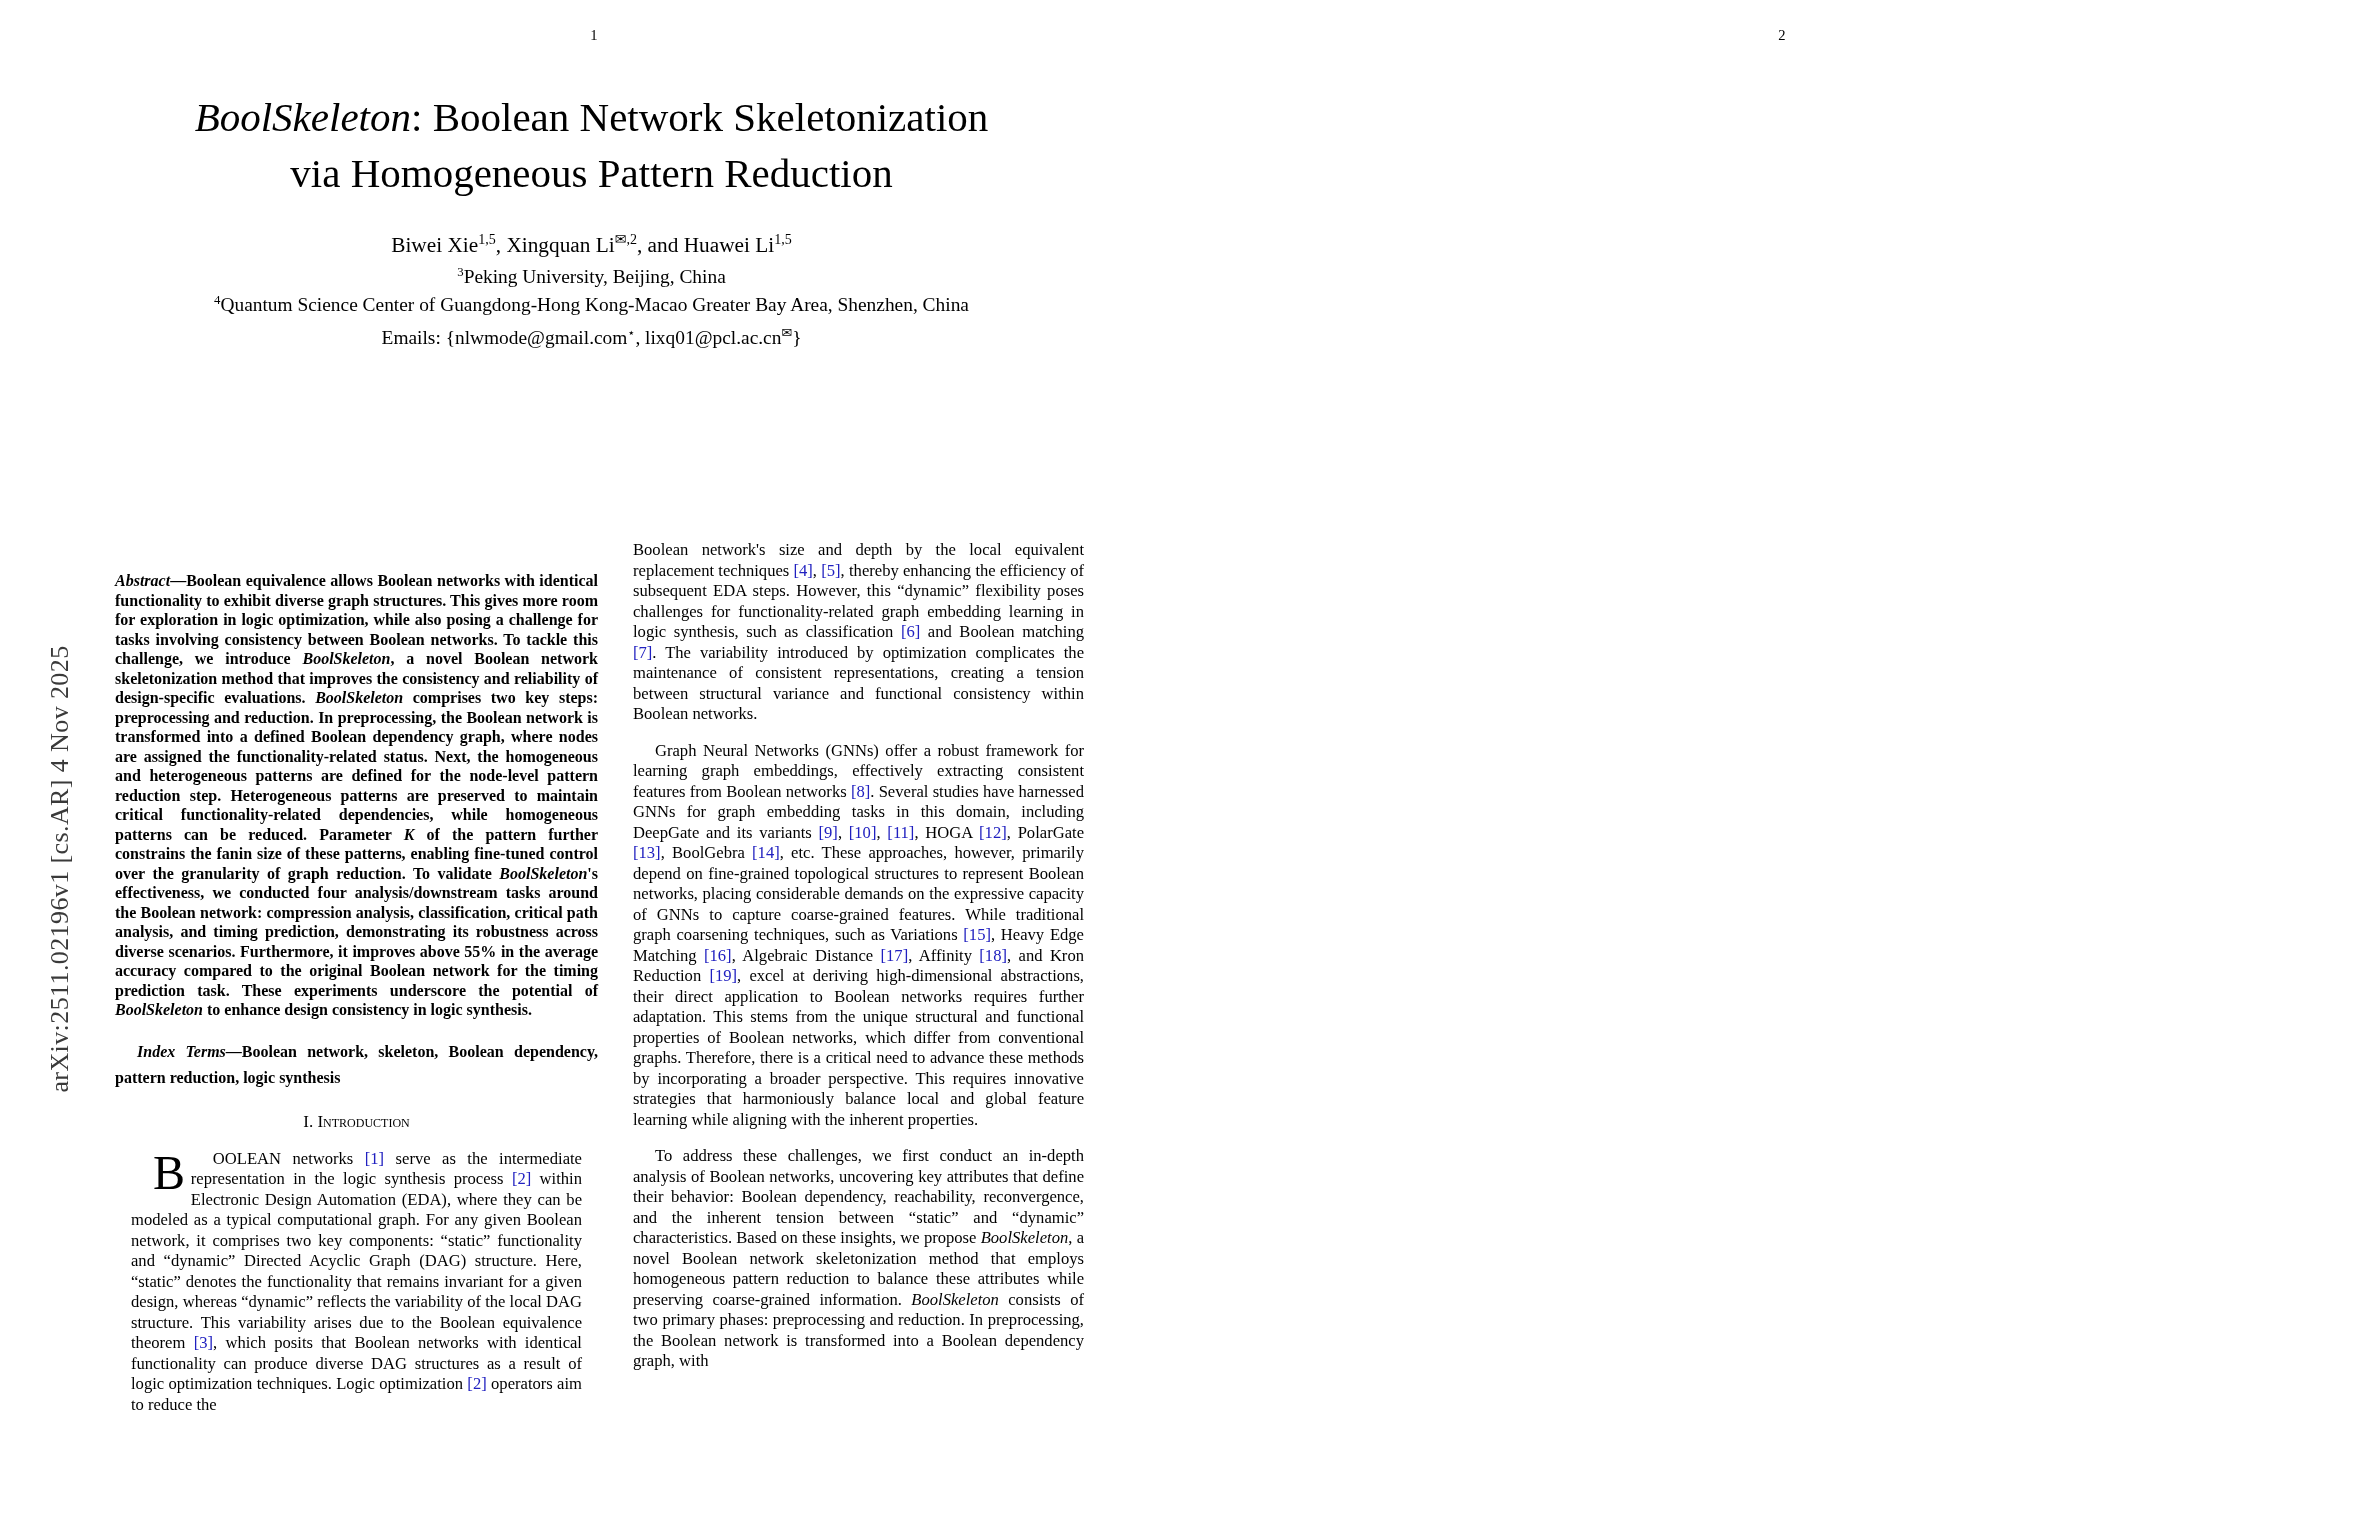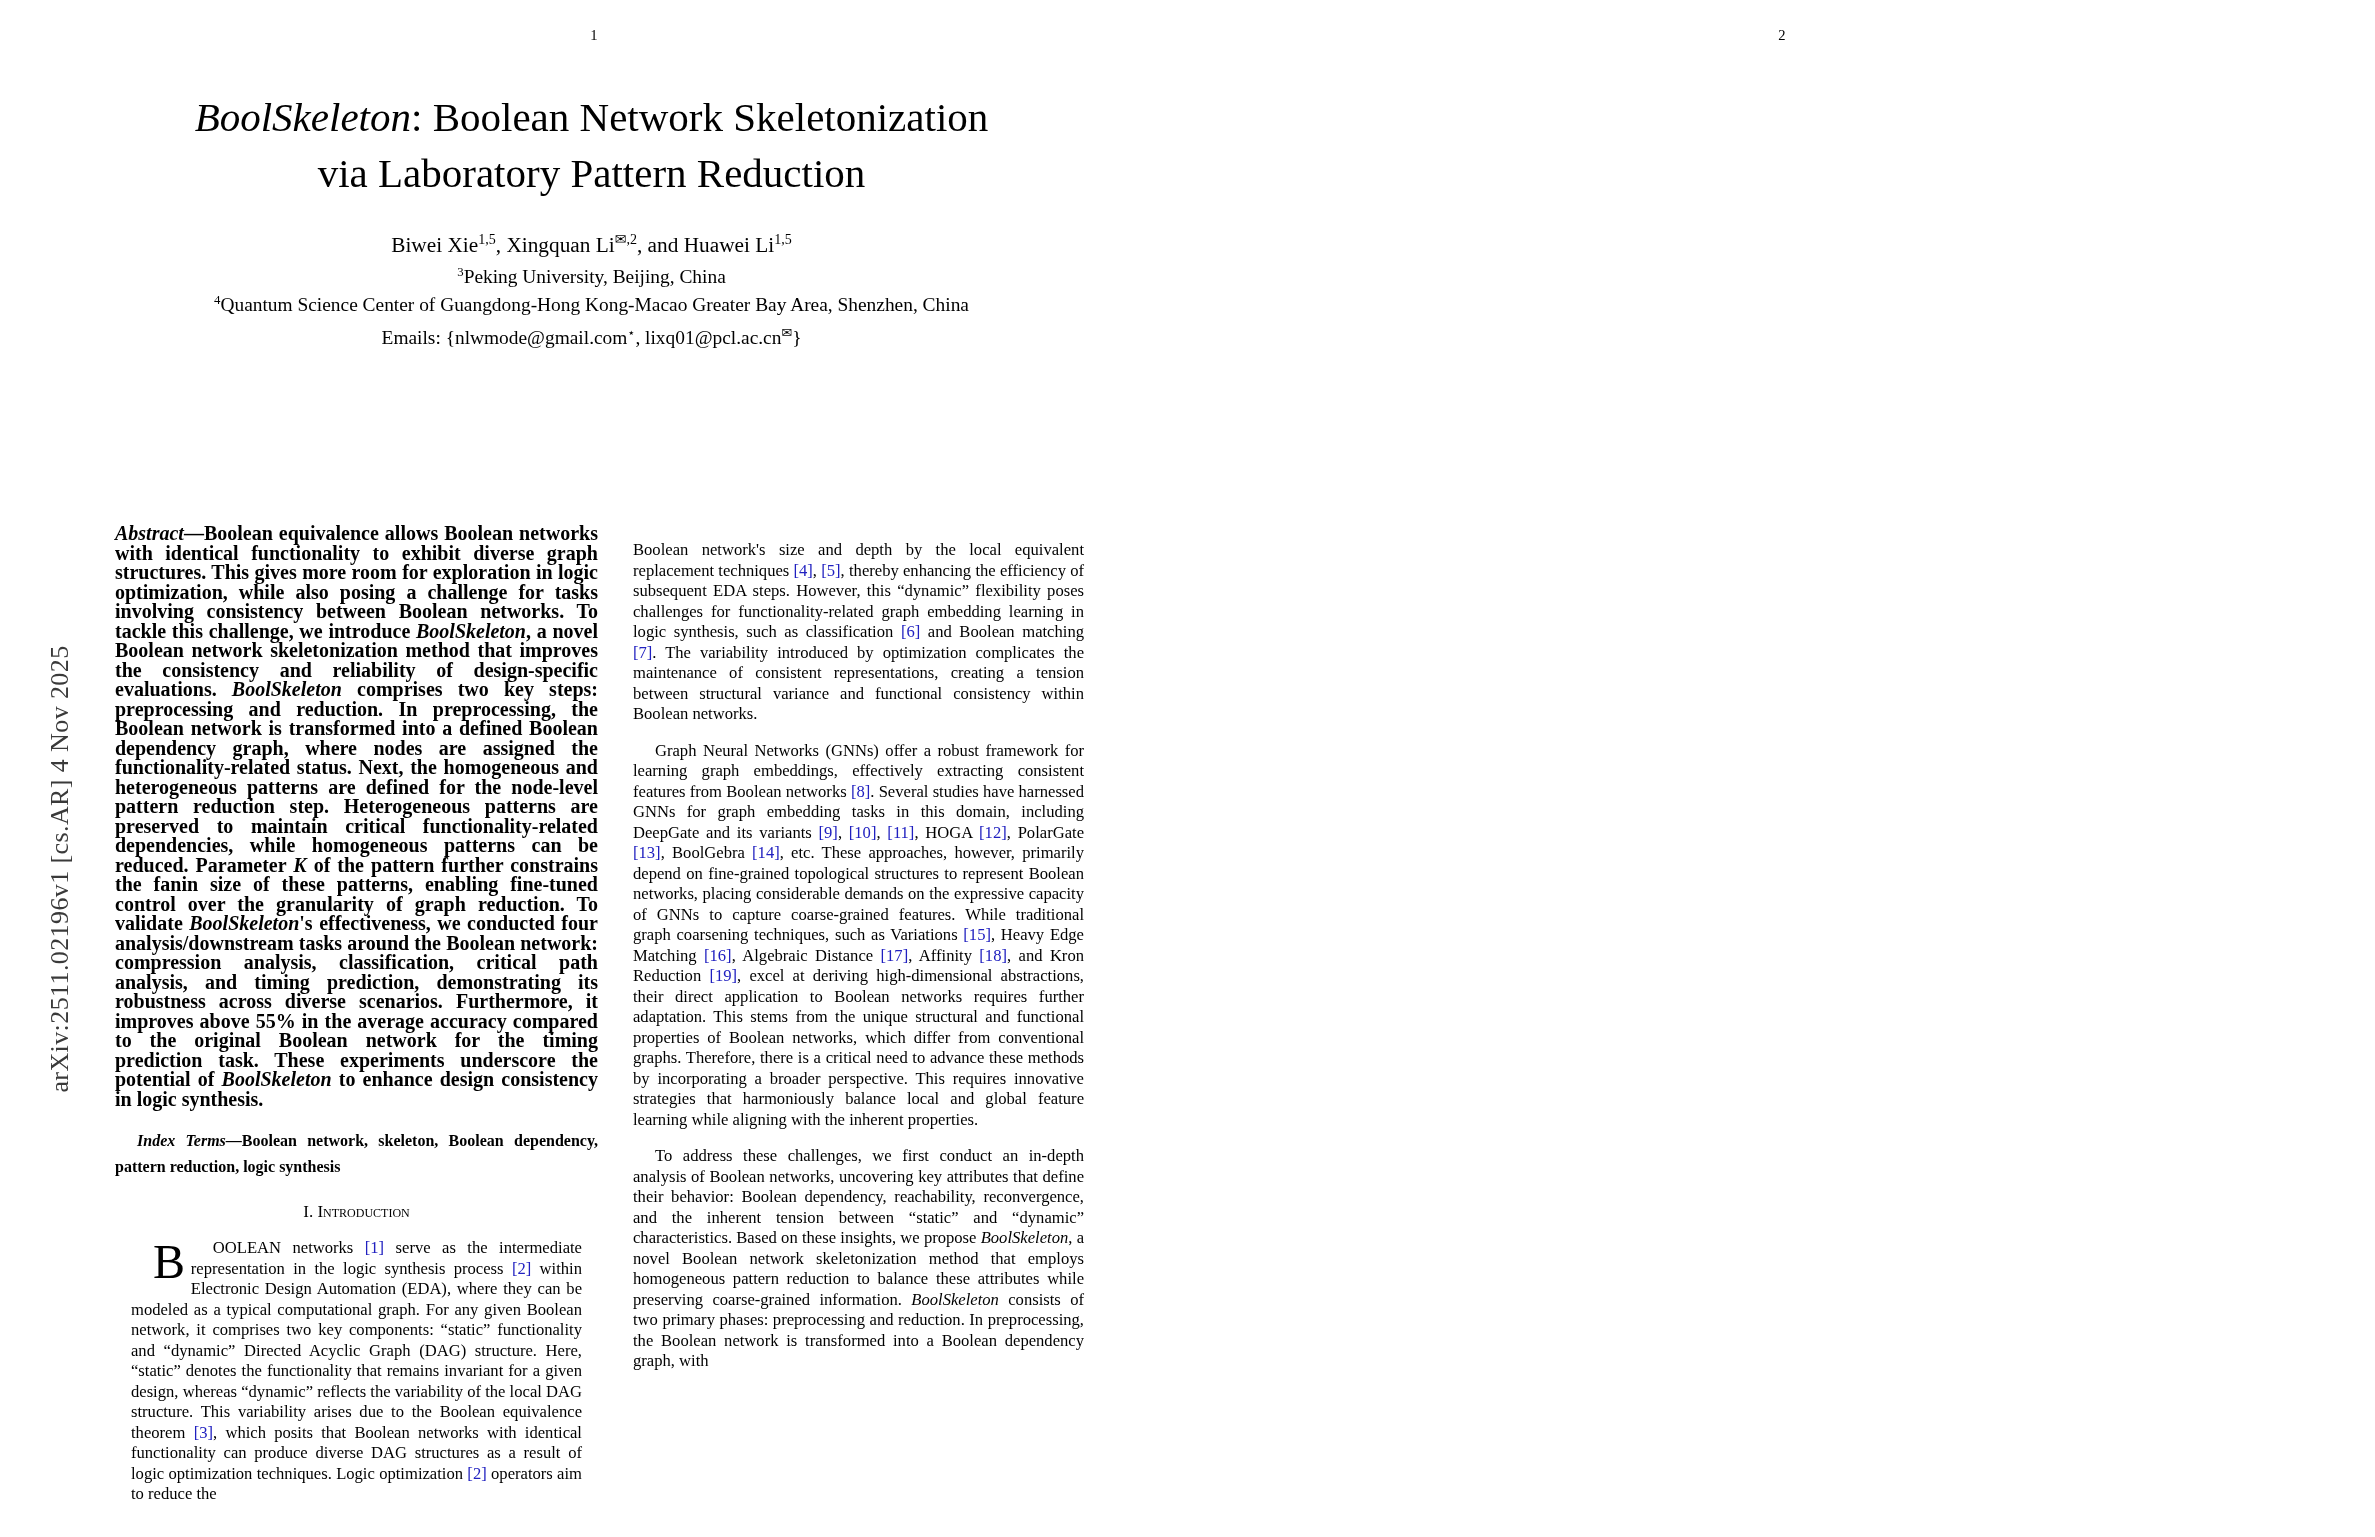--- a/index.html
+++ b/index.html
@@ -91,23 +91,24 @@
   #col-1 { left: 115px;  top: 524px; width: 483px; }
   #col-2 { left: 617px;  top: 524px; width: 483px; }
 
   .col p { margin: 16px; text-indent: 22px; }
   .col p.noindent { text-indent: 0; }
   .col i { font-style: italic; }
   .cite { color: #2020c0; }
 
   .abstract {
     font-weight: bold;
-    font-size: 20px;
+    font-size: 16px;
     line-height: 19.5px;
     text-align: justify;
+    margin-top: 47px;
   }
   .abstract .lead { font-style: italic; font-weight: bold; }
   .abstract i { font-style: italic; }
 
   .idxterms {
     font-weight: bold;
     font-size: 16px;
     line-height: 26px;
     margin-top: 19.4px;
     text-align: justify;
@@ -138,21 +139,21 @@
 
 <div class="page" id="page-1">
 
   <div class="folio">1</div>
 
   <div class="arxiv-stamp">arXiv:2511.02196v1  [cs.AR]  4 Nov 2025</div>
 
   <div class="title-block">
     <h1 class="paper-title">
       <i>BoolSkeleton</i><span>: Boolean Network Skeletonization</span><br>
-      <span>via Laboratory Pattern Reduction</span>
+      <span>via Homogeneous Pattern Reduction</span>
     </h1>
 
     <div class="authors">
       <div>Biwei Xie<sup>1,5</sup>, Xingquan Li<sup>✉,2</sup>, and Huawei Li<sup>1,5</sup></div>
     </div>
 
     <div class="affils">
       <div><sup>3</sup>Peking University, Beijing, China</div>
       <div><sup>4</sup>Quantum Science Center of Guangdong-Hong Kong-Macao Greater Bay Area, Shenzhen, China</div>
     </div>

